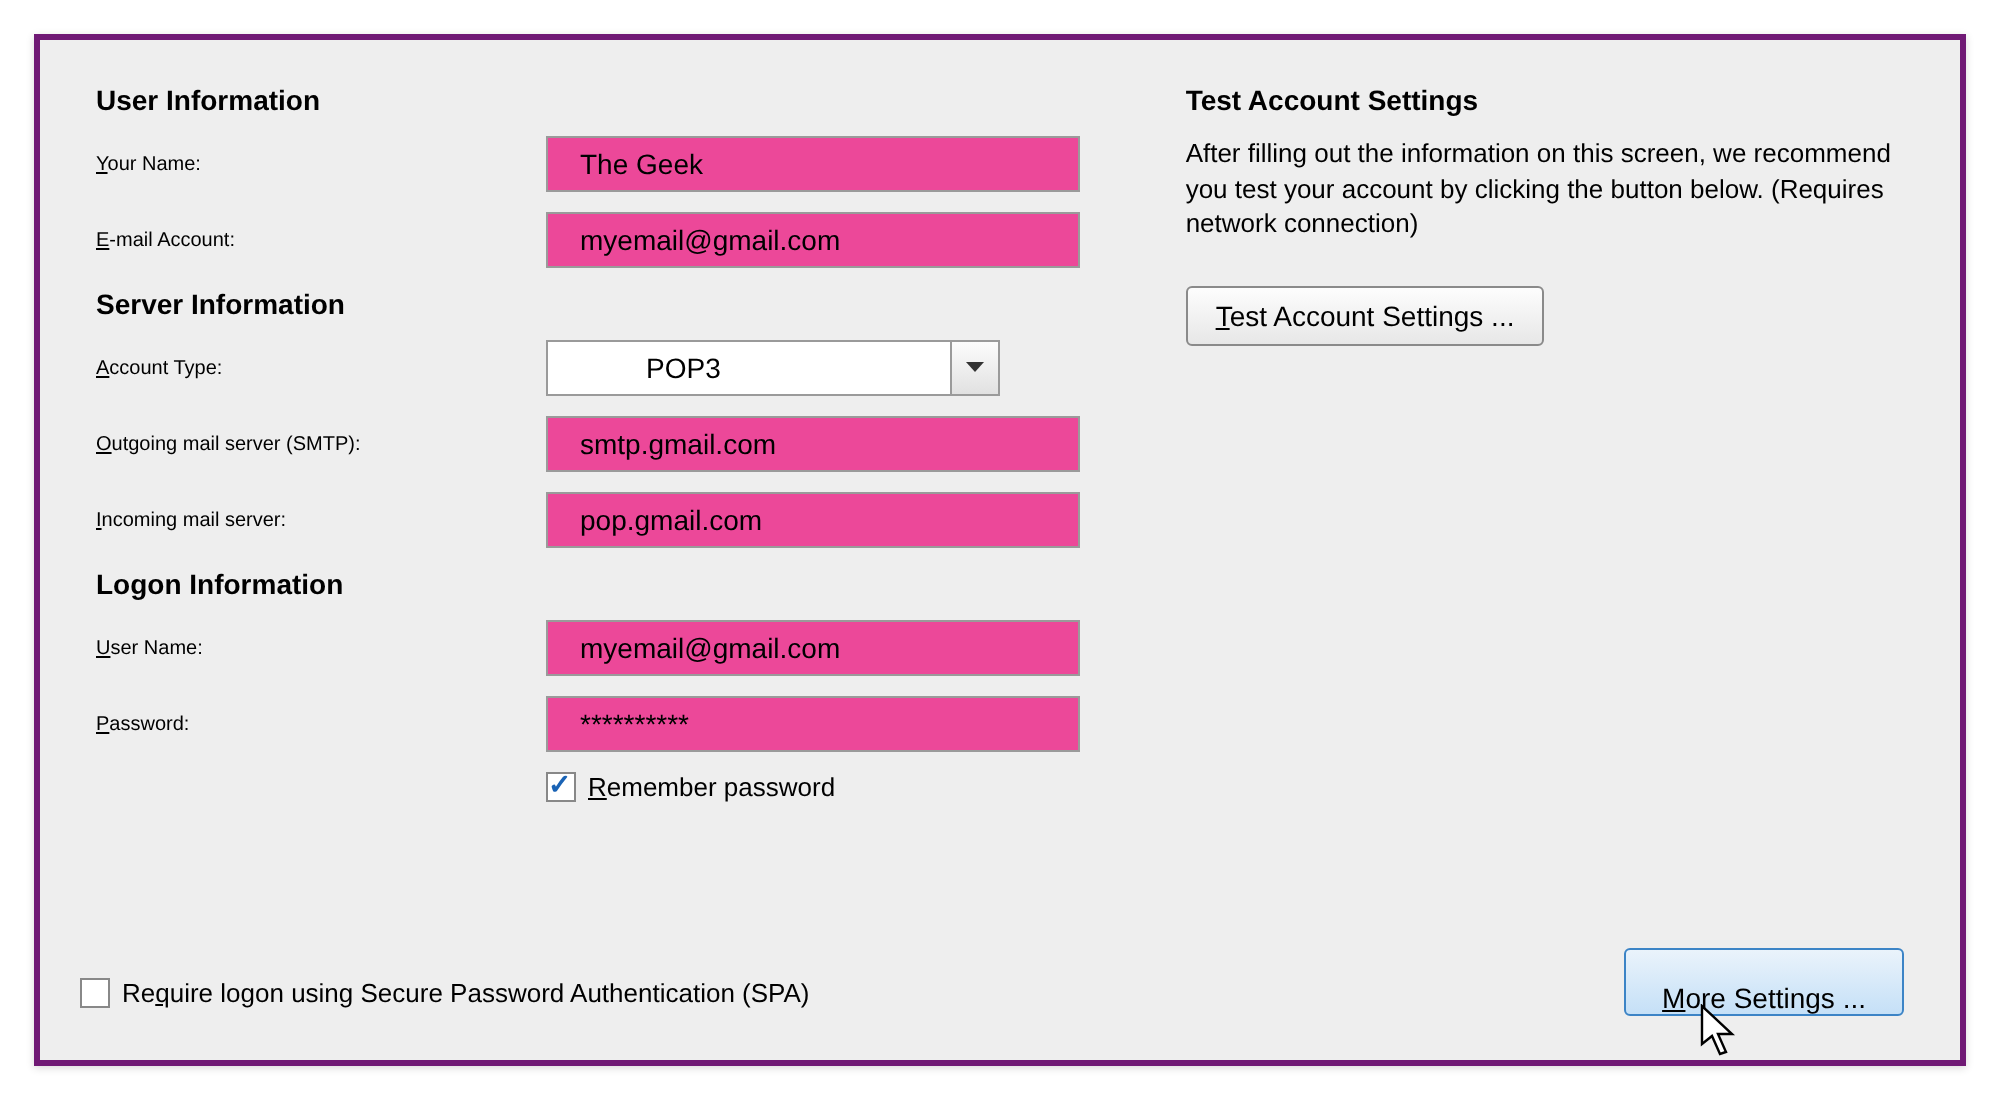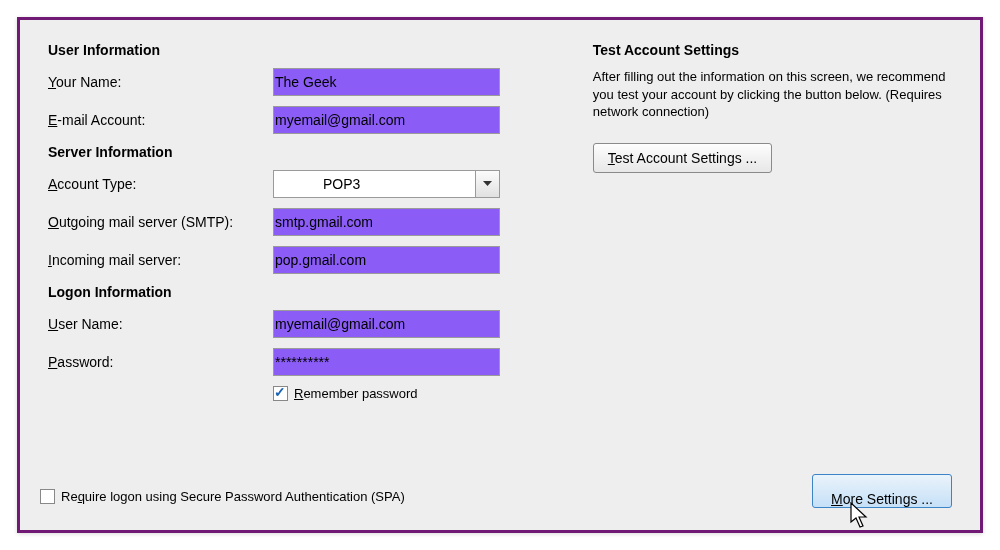--- a/index.html
+++ b/index.html
@@ -31,31 +31,31 @@
       margin-bottom: 10px;
       margin-top: 4px;
     }
     .row {
       display: flex;
       align-items: center;
       margin-bottom: 10px;
     }
     .row .lbl {
       width: 225px;
-      font-size: 14px;
+      font-size: 10px;
     }
     .u { text-decoration: underline; }
     input[type=text], input[type=password] {
-      width: 227px;
+      width: 267px;
       height: 28px;
-      padding: 2px 1px;
+      padding: 2px 16px;
       font-size: 14px;
       font-family: inherit;
       border: 1px solid #9a9a9a;
-      background: #8b5cf6;
+      background: #ec4899;
     }
     .select-wrap {
       width: 227px;
       height: 28px;
       border: 1px solid #9a9a9a;
       background: #fff;
       display: flex;
       align-items: center;
       position: relative;
     }

